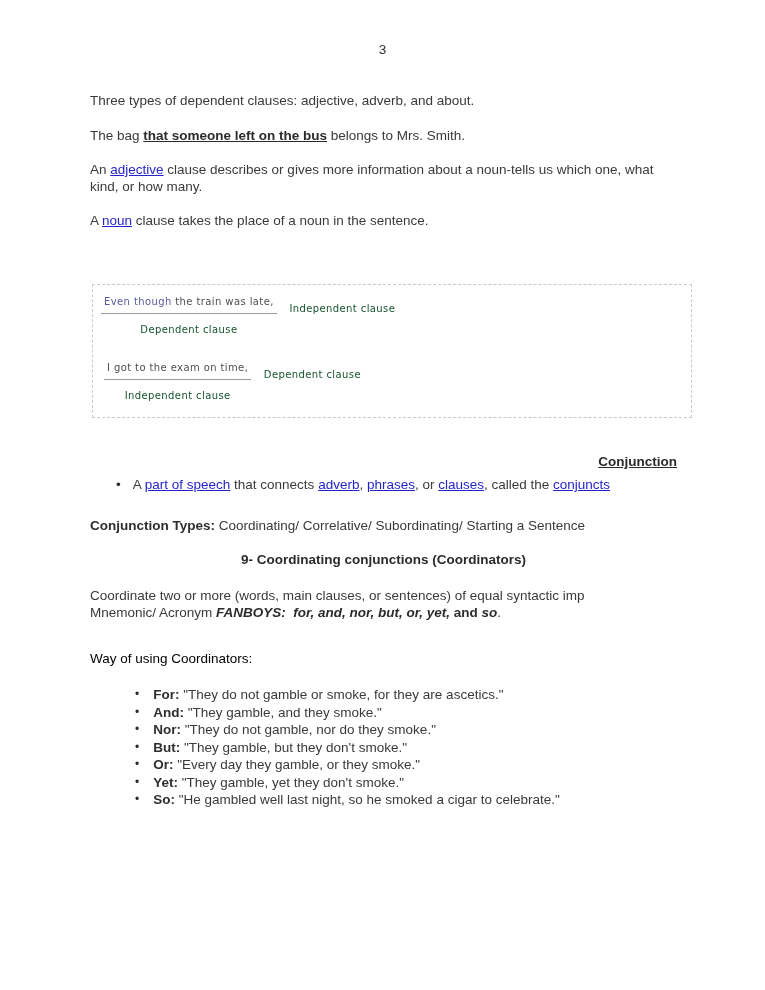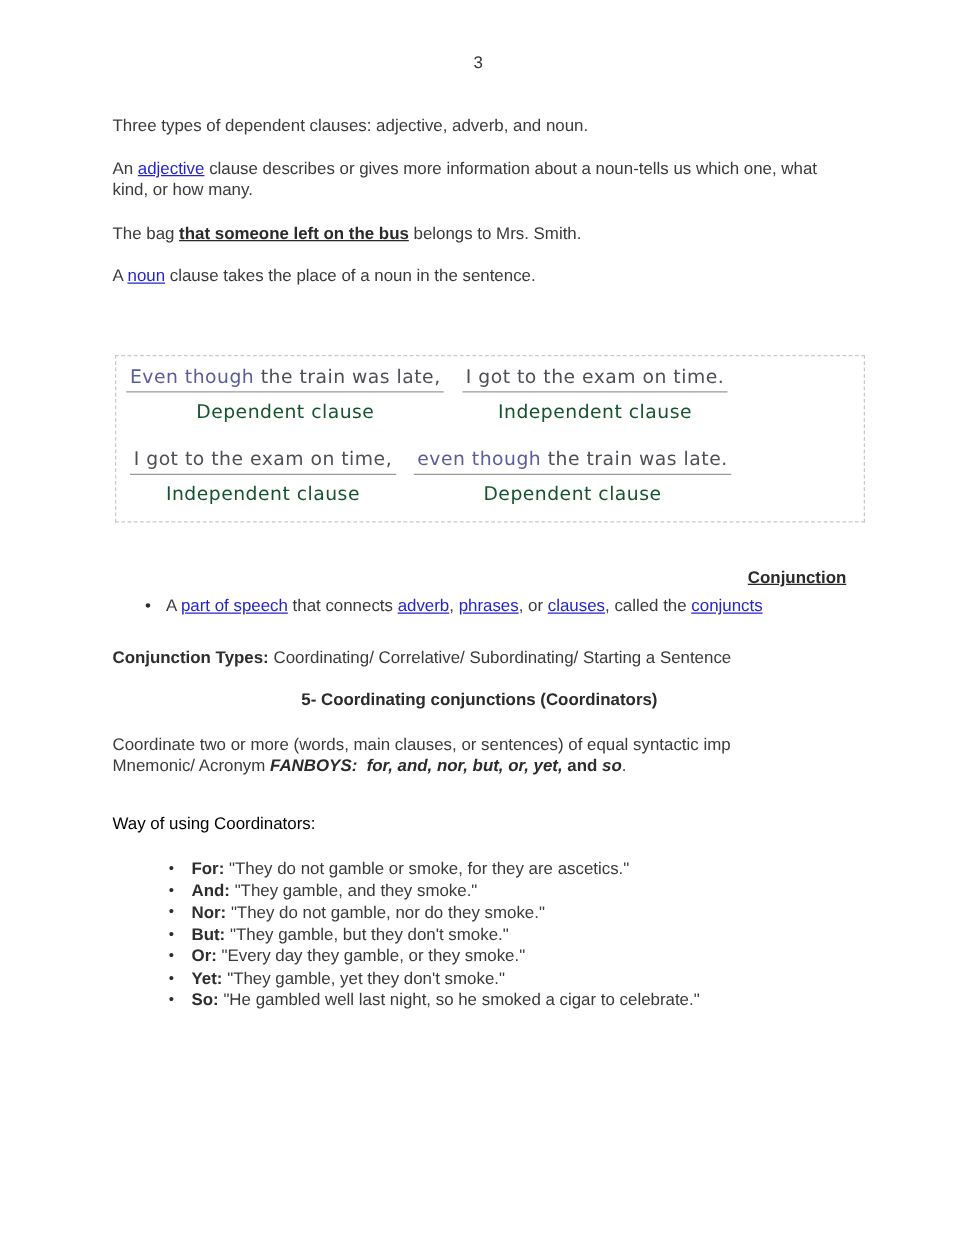--- a/index.html
+++ b/index.html
@@ -27,21 +27,21 @@
 
   
   .ex-box {
     margin-top: 55px;
     margin-left: 2px;
     width: 600px;
     box-sizing: border-box;
     border: 1px dashed #c9c9c9;
     padding: 8px 6px 13px 8px;
     font-family: "DejaVu Sans", cursive, sans-serif;
-    font-size: 15px;
+    font-size: 10px;
     letter-spacing: 0.4px;
     color: #4e4e55;
   }
   .ex-row { white-space: nowrap; }
   .ex-row2 { margin-top: 21px; margin-left: 3px; }
   .ex-col { display: inline-block; vertical-align: top; text-align: center; }
   .ex-col + .ex-col { margin-left: 9px; }
   .ex-clause {
     display: inline-block;
     border-bottom: 1px solid #9a9a9a;
@@ -73,64 +73,62 @@
 </style>
 </head>
 <body>
 
 <div class="page">
 
   <div class="pagenum">3</div>
 
   <div class="content">
 
-    <p class="para mt34"><span>Three types of dependent clauses: adjective, adverb, and noun.</span></p>
+    <p class="para mt34"><span>Three types of dependent clauses: adjective, adverb, and about.</span></p>
+
+    <p class="para mt18"><span>The bag </span><span class="buseg">that someone left on the bus</span><span> belongs to Mrs. Smith.</span></p>
 
     <p class="para"><span>An </span><a class="lnk">adjective</a><span> clause describes or gives more information about a noun-tells us which one, what kind, or how many.</span></p>
-
-    <p class="para mt18"><span>The bag </span><span class="buseg">that someone left on the bus</span><span> belongs to Mrs. Smith.</span></p>
 
 
 
     <p class="para"><span>A </span><a class="lnk">noun</a><span> clause takes the place of a noun in the sentence.</span></p>
 
 
     <div class="ex-box">
       <div class="ex-row">
         <div class="ex-col">
           <span class="ex-clause"><span class="hl">Even though</span><span> the train was late,</span></span>
           <div class="ex-label">Dependent clause</div>
         </div>
         <div class="ex-col">
-          <span class="ex-clause"><span>I got to the exam on time.</span></span>
           <div class="ex-label">Independent clause</div>
         </div>
       </div>
       <div class="ex-row ex-row2">
         <div class="ex-col">
           <span class="ex-clause"><span>I got to the exam on time,</span></span>
           <div class="ex-label">Independent clause</div>
         </div>
         <div class="ex-col">
-          <span class="ex-clause"><span class="hl">even though</span><span> the train was late.</span></span>
           <div class="ex-label">Dependent clause</div>
         </div>
       </div>
     </div>
 
     <div class="conj-heading">Conjunction</div>
 
     <div class="def-line">
       <span class="bullet1">•</span>
       <span><span>A </span><a class="lnk">part of speech</a><span> that connects </span><a class="lnk">adverb</a><span>, </span><a class="lnk">phrases</a><span>, or </span><a class="lnk">clauses</a><span>, called the </span><a class="lnk">conjuncts</a></span>
     </div>
 
     <div class="types-line"><span class="b">Conjunction Types:</span><span> Coordinating/ Correlative/ Subordinating/ Starting a Sentence</span></div>
 
-    <div class="sub-heading">5-  Coordinating conjunctions (Coordinators)</div>
+    <div class="sub-heading">9-  Coordinating conjunctions (Coordinators)</div>
 
     <div class="coord-para">
       <div>Coordinate two or more (words, main clauses, or sentences) of equal syntactic imp</div>
       <div class="coord-line2"><span>Mnemonic/ Acronym </span><span class="bi">FANBOYS:  for, and, nor, but, or, yet,</span><span class="b"> and </span><span class="bi">so</span><span>.</span></div>
     </div>
 
     <div class="way-heading">Way of using Coordinators:</div>
 
     <ul class="coord-list">
       <li>

